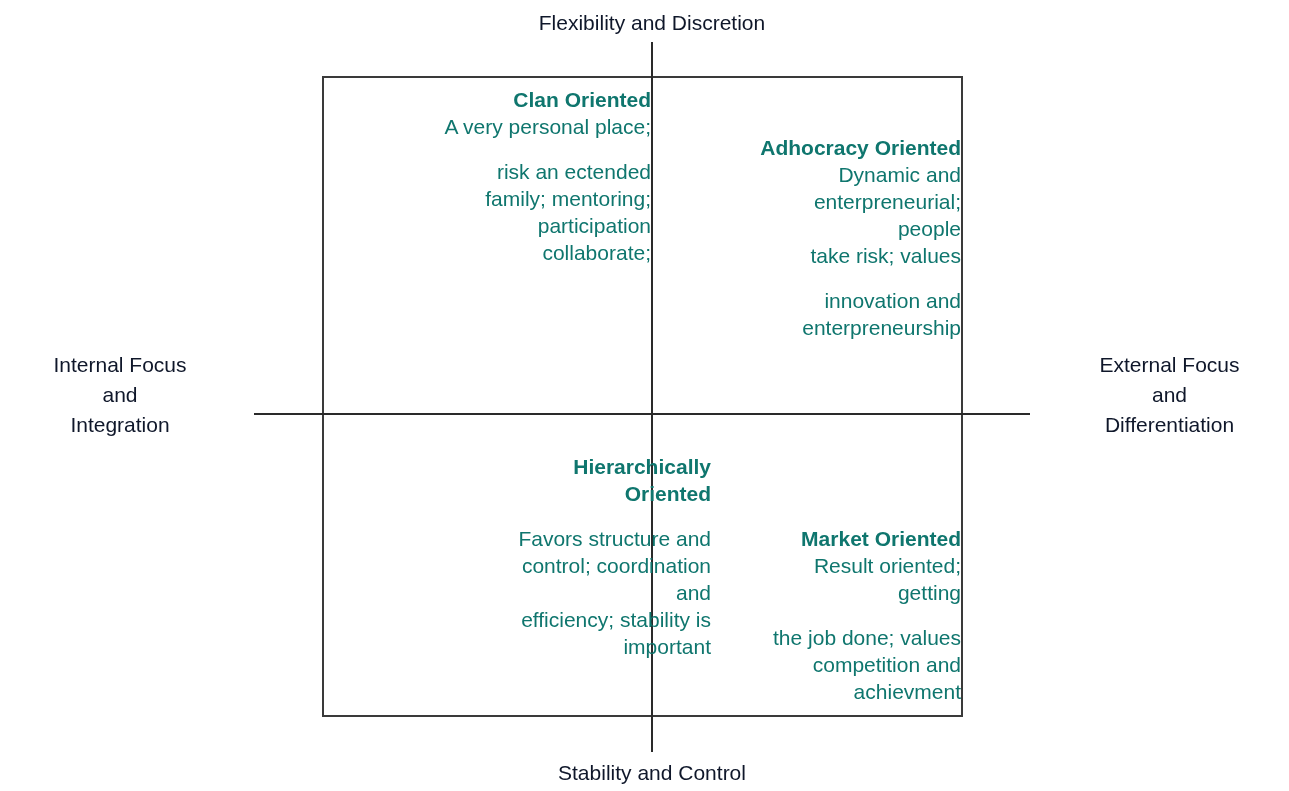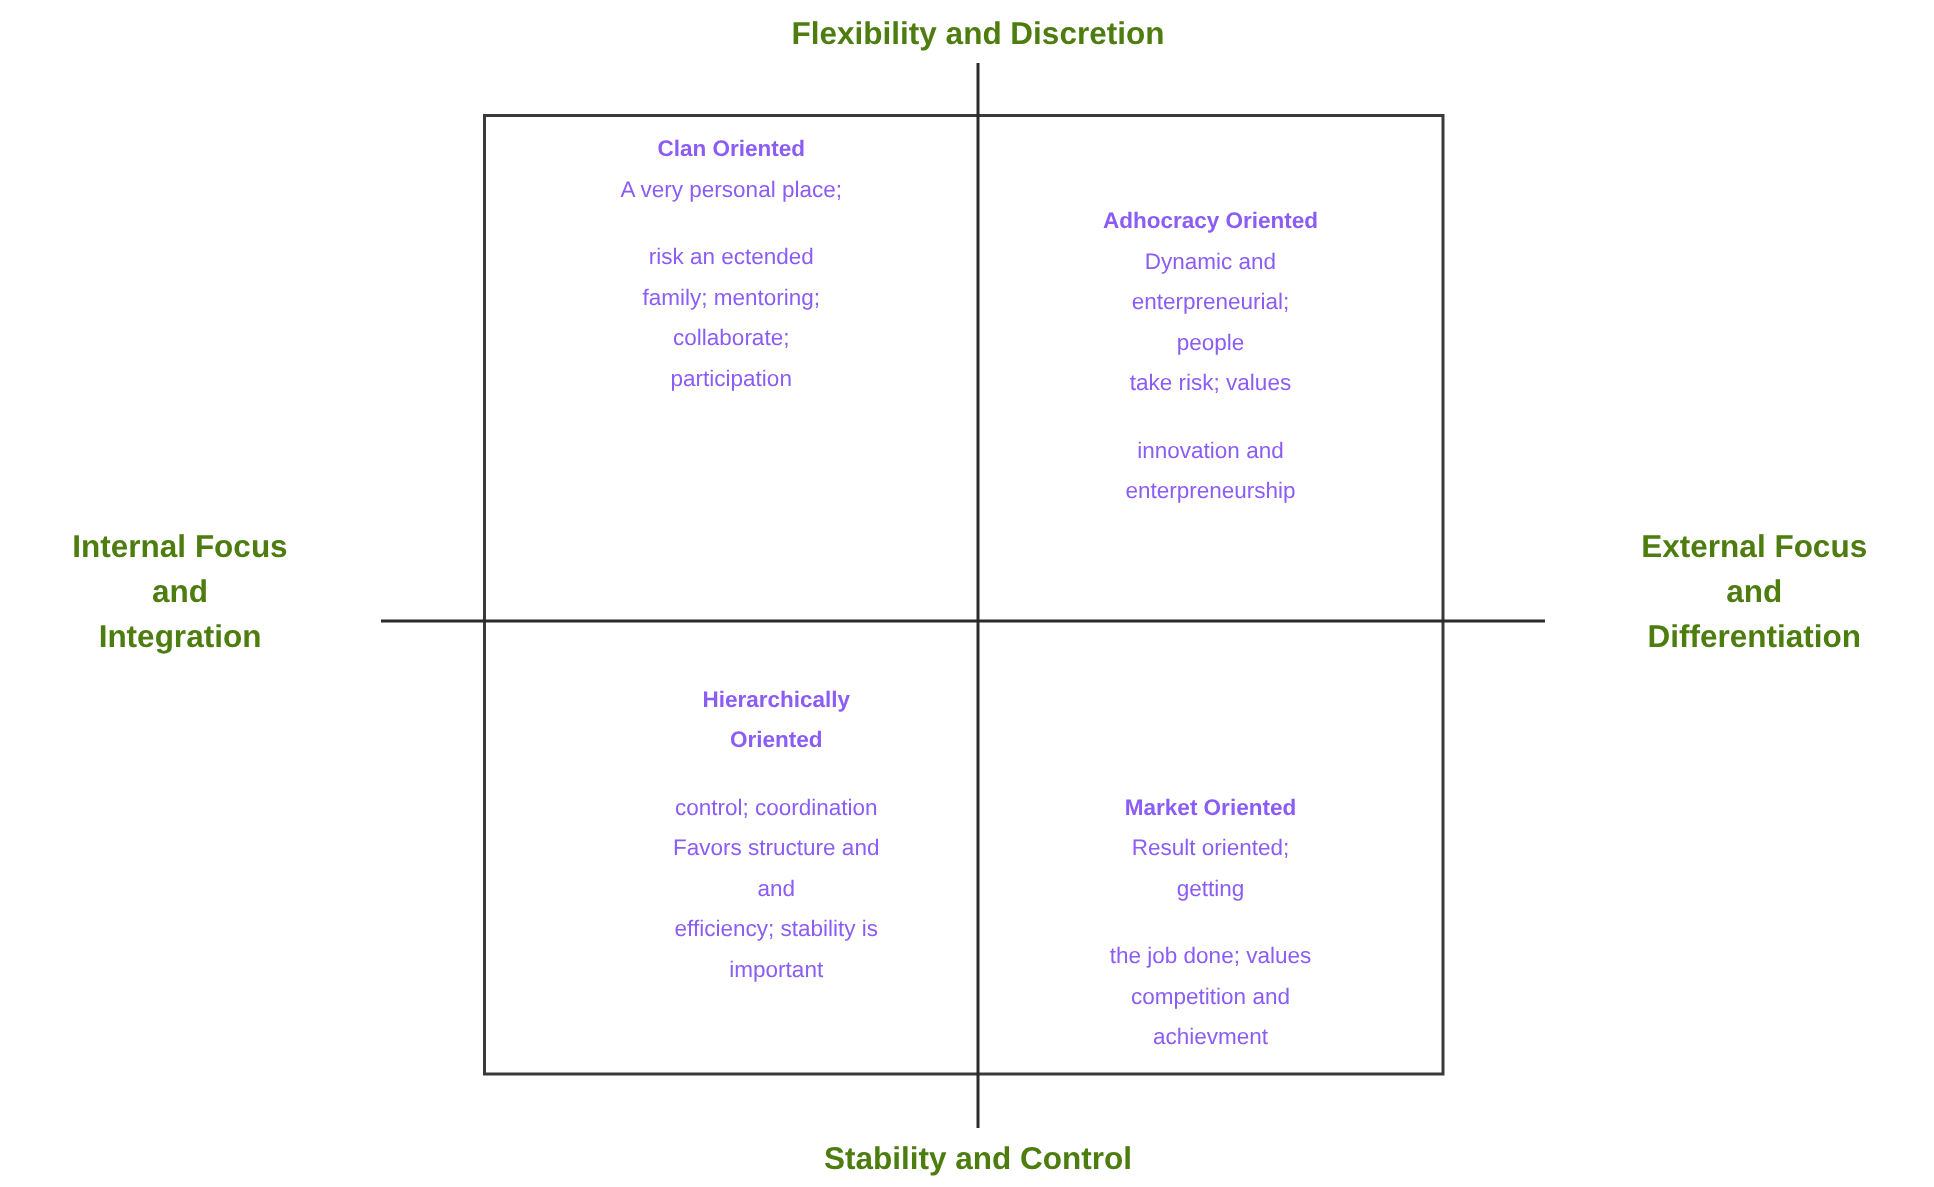--- a/index.html
+++ b/index.html
@@ -1,21 +1,21 @@
 <!DOCTYPE html>
 <html><head>
 <meta charset="utf-8">
 <style>
   html, body { margin: 0; padding: 0; background: #ffffff; }
   body { width: 1289px; height: 791px; position: relative; overflow: hidden;
          font-family: "Liberation Sans", sans-serif; color: #1a1a1a; }
   .line { position: absolute; background: #2a2a2a; }
   .box { position: absolute; border: 2px solid #3a3a3a; box-sizing: border-box; }
-  .axis-label { position: absolute; font-weight: bold; font-size: 21px; text-align: center; line-height: 30px; color: #4d7c0f; }
-  .quad { position: absolute; text-align: center; font-size: 15px; line-height: 27px; color: #8b5cf6; }
+  .axis-label { position: absolute; font-weight: normal; font-size: 21px; text-align: center; line-height: 30px; color: #0f172a; }
+  .quad { position: absolute; text-align: right; font-size: 21px; line-height: 27px; color: #0f766e; }
   .quad .title { font-weight: bold; display: block; }
   .quad .line-text { display: block; }
   .gap { display: block; height: 18px; }
 </style>
 </head>
 <body>
 
 <div class="box" style="left:322px; top:76px; width:641px; height:641px;"></div>
 
 <div class="line" style="left:651px; top:42px; width:2px; height:710px;"></div>
@@ -35,41 +35,41 @@
   <div>and</div>
   <div>Differentiation</div>
 </div>
 
 <div class="quad" style="left:324px; top:86px; width:327px;">
   <span class="title">Clan Oriented</span>
   <span class="line-text">A very personal place;</span>
   <span class="gap"></span>
   <span class="line-text">risk an ectended</span>
   <span class="line-text">family; mentoring;</span>
+  <span class="line-text">participation</span>
   <span class="line-text">collaborate;</span>
-  <span class="line-text">participation</span>
 </div>
 
 <div class="quad" style="left:653px; top:86px; width:308px;margin-top:48px;">
   <span class="title">Adhocracy Oriented</span>
   <span class="line-text">Dynamic and</span>
   <span class="line-text">enterpreneurial;</span>
   <span class="line-text">people</span>
   <span class="line-text">take risk; values</span>
   <span class="gap"></span>
   <span class="line-text">innovation and</span>
   <span class="line-text">enterpreneurship</span>
 </div>
 
 <div class="quad" style="left:324px; top:453px; width:387px;">
   <span class="title">Hierarchically</span>
   <span class="title">Oriented</span>
   <span class="gap"></span>
+  <span class="line-text">Favors structure and</span>
   <span class="line-text">control; coordination</span>
-  <span class="line-text">Favors structure and</span>
   <span class="line-text">and</span>
   <span class="line-text">efficiency; stability is</span>
   <span class="line-text">important</span>
 </div>
 
 <div class="quad" style="left:653px; top:485px; width:308px;margin-top:40px;">
   <span class="title">Market Oriented</span>
   <span class="line-text">Result oriented;</span>
   <span class="line-text">getting</span>
   <span class="gap"></span>

